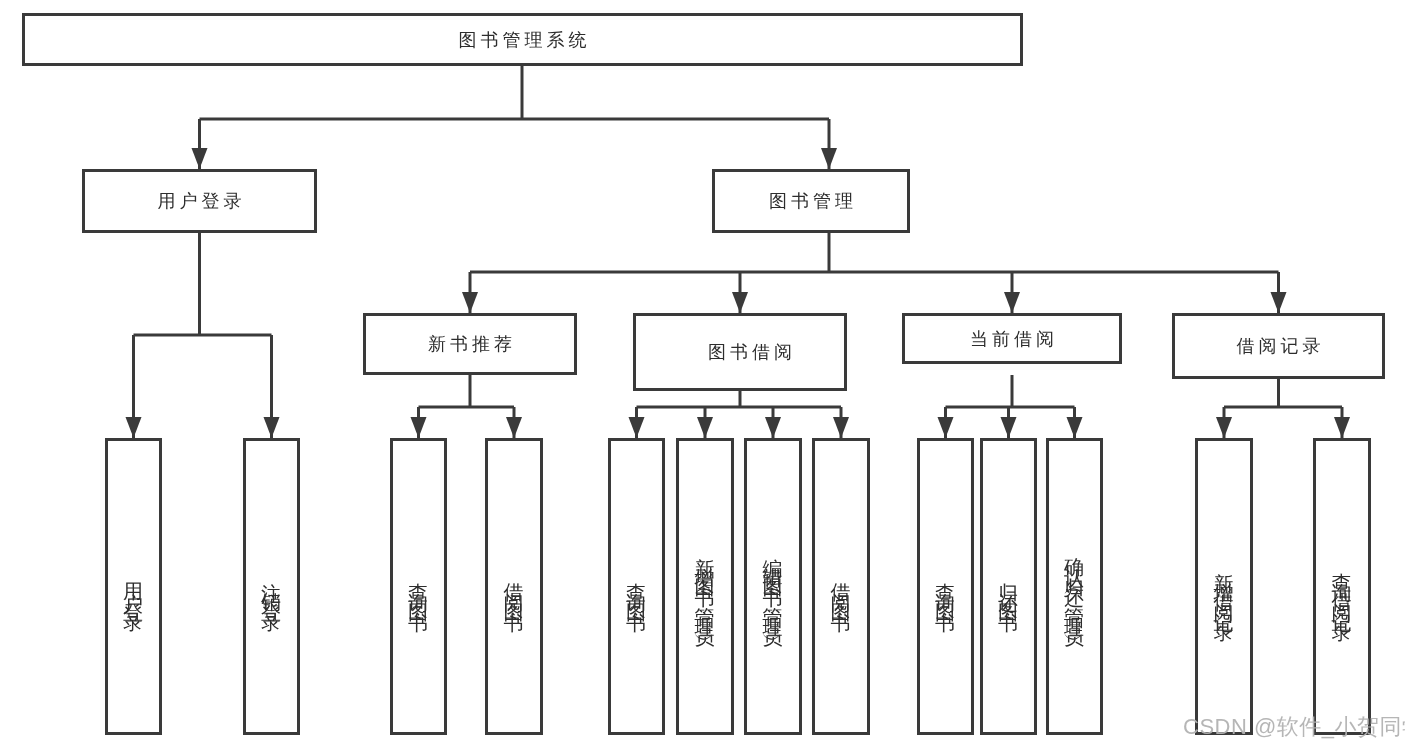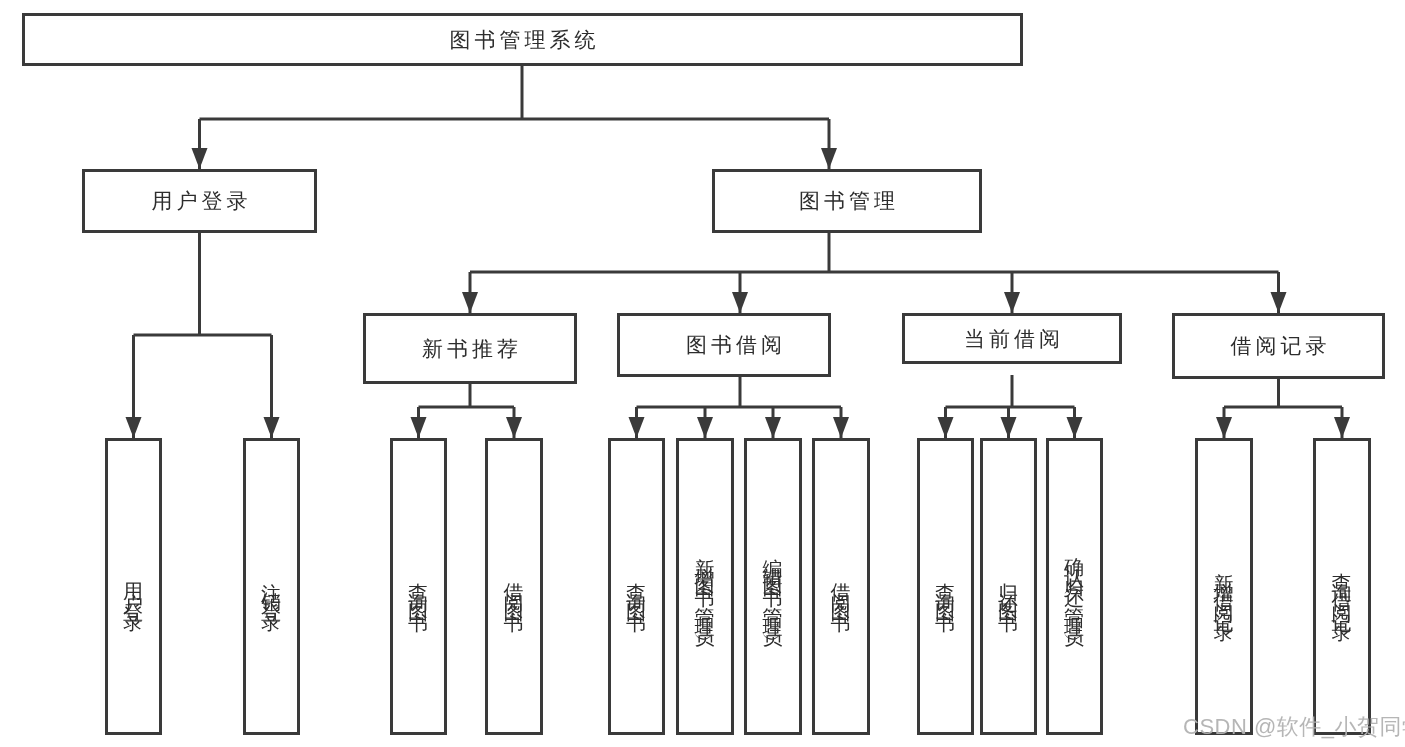--- a/index.html
+++ b/index.html
@@ -26,21 +26,21 @@
     background: #ffffff;
     border: 3px solid #3a3a3a;
     display: flex;
     align-items: center;
     justify-content: center;
     color: #2d2d2d;
   }
 
   
   .hbox {
-    font-size: 21px;
+    font-size: 18px;
     letter-spacing: 4px;
     text-indent: 4px;
     white-space: nowrap;
   }
 
   
   .vbox {
     top: 438px;
     height: 297px;
     writing-mode: vertical-rl;
@@ -133,28 +133,28 @@
     </g>
   </svg>
 
   <div class="node hbox" style="left:22px; top:13px; width:1001px; height:53px;">
     <span>图书管理系统</span>
   </div>
 
   <div class="node hbox" style="left:82px; top:169px; width:235px; height:64px;">
     <span>用户登录</span>
   </div>
-  <div class="node hbox" style="left:712px; top:169px; width:270px; height:64px;">
+  <div class="node hbox" style="left:712px; top:169px; width:198px; height:64px;">
     <span>图书管理</span>
   </div>
 
-  <div class="node hbox" style="left:363px; top:313px; width:214px; height:71px;align-items:center;">
+  <div class="node hbox" style="left:363px; top:313px; width:214px; height:62px;align-items:center;">
     <span>新书推荐</span>
   </div>
-  <div class="node hbox" style="left:617px; top:313px; width:214px; height:64px;padding-left:20px;">
+  <div class="node hbox" style="left:633px; top:313px; width:214px; height:78px;padding-left:20px;">
     <span>图书借阅</span>
   </div>
   <div class="node hbox" style="left:902px; top:313px; width:220px; height:51px;">
     <span>当前借阅</span>
   </div>
   <div class="node hbox" style="left:1172px; top:313px; width:213px; height:66px;">
     <span>借阅记录</span>
   </div>
 
   <div class="node vbox" style="left:105px; width:57px;">

